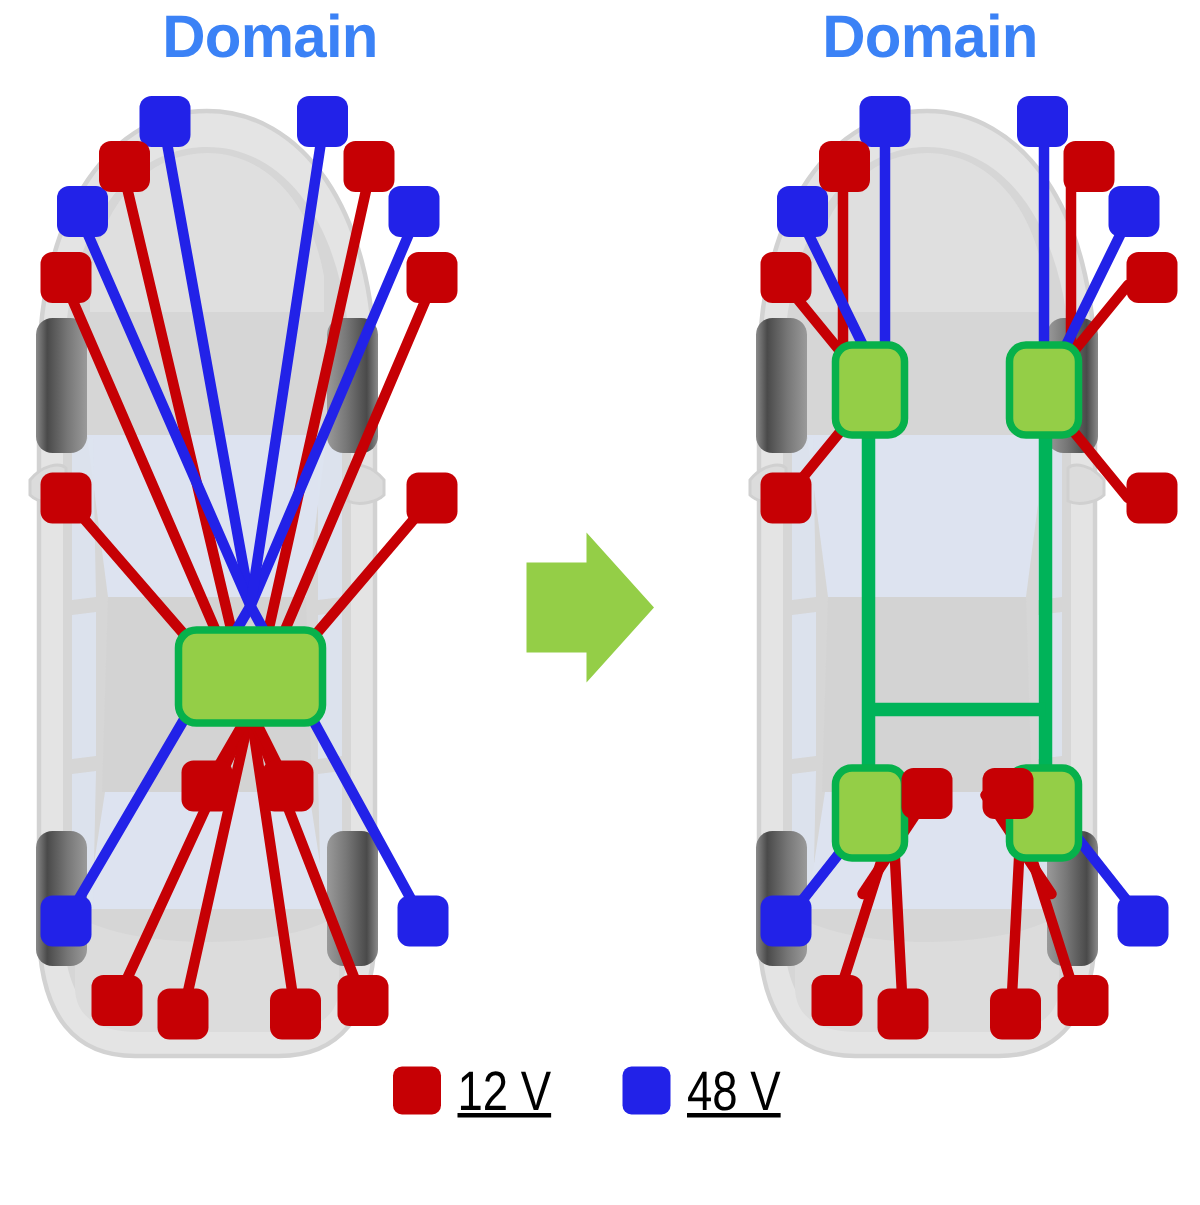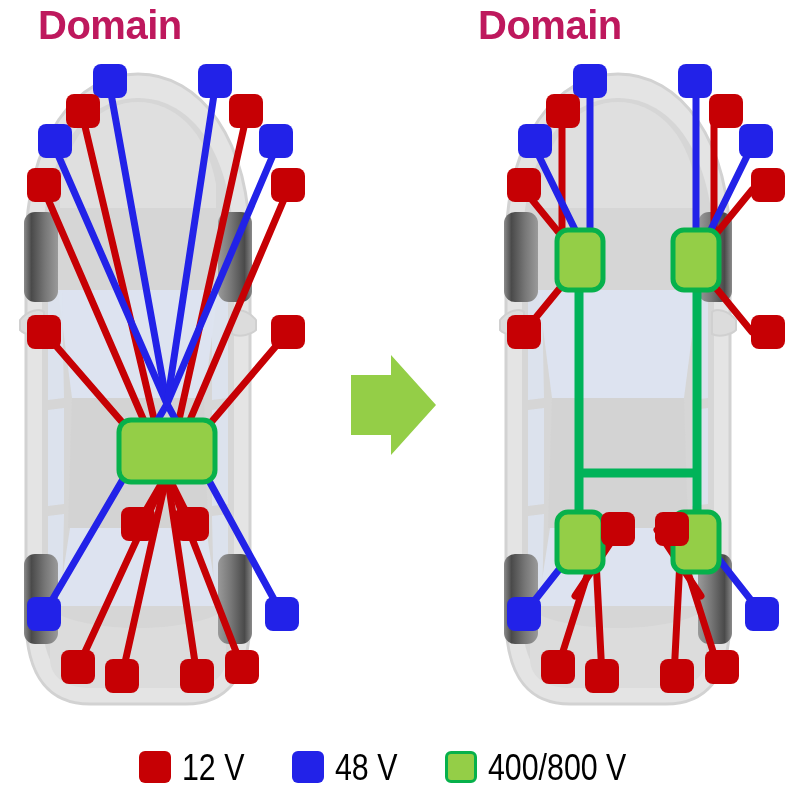--- a/index.html
+++ b/index.html
@@ -18,50 +18,50 @@
   #root {
     position: absolute;
     left: 0; top: 0;
     width: 800px;
     height: 803px;
   }
   .panel-title {
     position: absolute;
     top: 2px;
     width: 360px;
-    text-align: left;
+    text-align: center;
     font-family: "Liberation Sans", sans-serif;
     font-weight: bold;
     font-size: 40px;
     letter-spacing: -0.5px;
-    color: #be185d;
+    color: #3b82f6;
     line-height: 46px;
     user-select: none;
-    padding-left: 38px;
   }
   #title-domain { left: 0px; }
   #title-zonal  { left: 440px; }
 
   .diagram-svg {
     position: absolute;
     top: 0; left: 0;
     width: 800px;
     height: 803px;
   }
 
   .legend {
     position: absolute;
     left: 0;
-    top: 737px;
+    top: 697px;
     width: 796px;
     height: 60px;
     display: flex;
     align-items: center;
     justify-content: center;
     gap: 34px;
+    text-decoration: underline;
   }
   .legend-entry {
     display: flex;
     align-items: center;
     gap: 11px;
   }
   .legend-swatch {
     width: 32px;
     height: 32px;
     border-radius: 6px;
@@ -302,19 +302,15 @@
     <div class="legend-entry">
       <div class="legend-swatch sw-12"></div>
       <div class="legend-label">12 V</div>
     </div>
 
     <div class="legend-entry">
       <div class="legend-swatch sw-48"></div>
       <div class="legend-label">48 V</div>
     </div>
 
-    <div class="legend-entry">
-      <div class="legend-swatch sw-hv"></div>
-      <div class="legend-label">400/800 V</div>
-    </div>
 
   </div>
 </div>
 
 </body></html>

